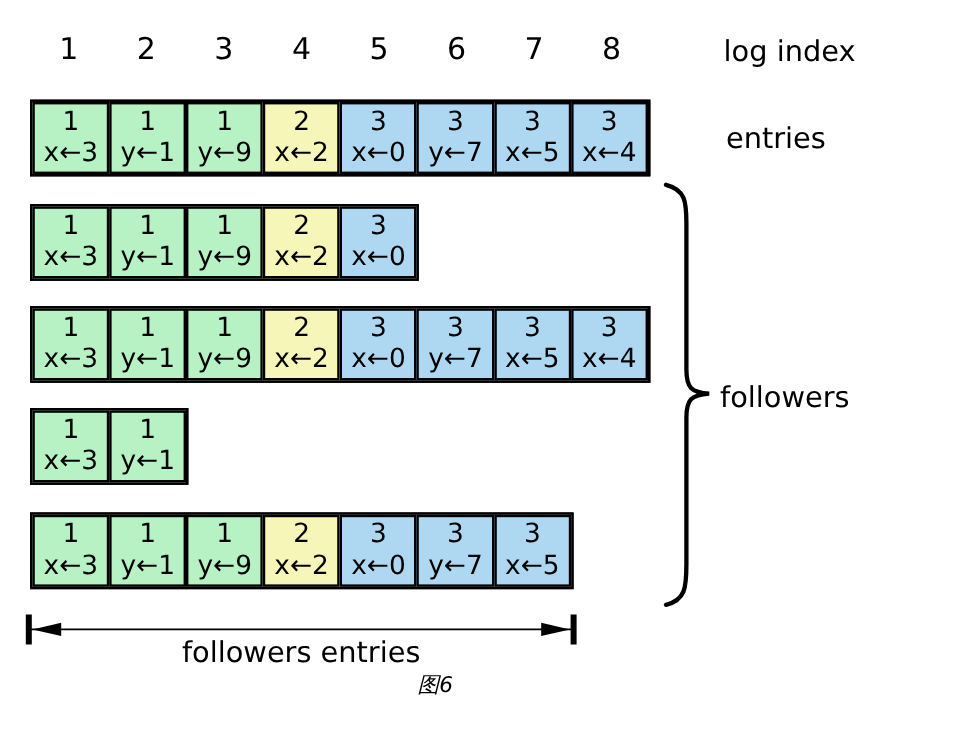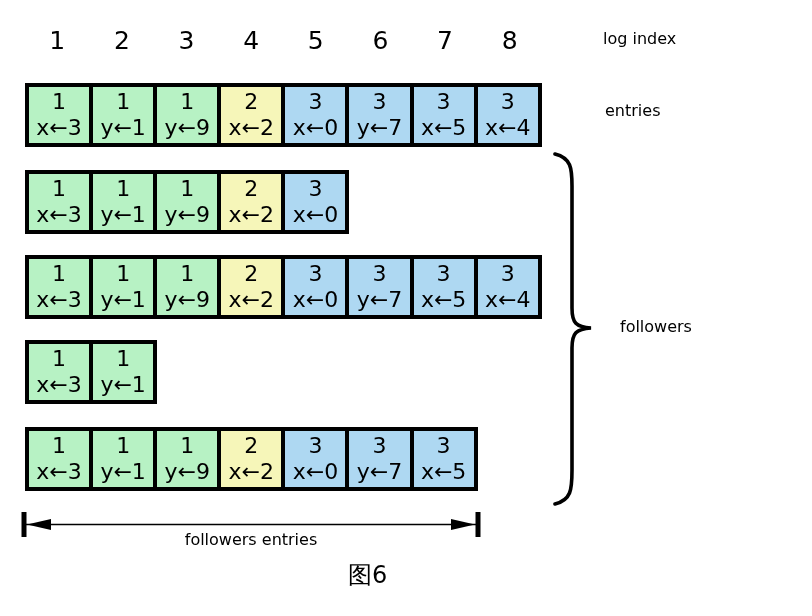--- a/index.html
+++ b/index.html
@@ -11,22 +11,22 @@
     font-family: "DejaVu Sans", sans-serif;
     overflow: hidden;
   }
   .abs { position: absolute; }
   .index-row {
     position: absolute;
     left: 25px; top: 26px; width: 517px;
     display: flex;
   }
   .idx { flex: 1; text-align: center; font-size: 25px; }
-  .label { position: absolute; font-size: 16px; white-space: nowrap; }
-  .caption { font-size: 24px; }
+  .label { position: absolute; font-size: 24px; white-space: nowrap; }
+  .caption { font-size: 18px; font-style: italic; }
   .log-row {
     position: absolute;
     left: 25px;
     display: flex;
     border: 2px solid #000;
     background: #000;
   }
   .cell {
     box-sizing: border-box;
     width: 64.1px; height: 60px;
@@ -183,21 +183,21 @@
       </div>
       <div class="cell" style="background: rgb(174, 216, 242);">
         <div class="term">3</div>
         <div class="cmd">x←5</div>
       </div>
     </div>
 
   <svg class="abs" style="left:551px; top:150px;" width="46" height="358" aria-hidden="true">
     <path d="M 4,4 C 20,8 21,18 21,36 L 21,158 C 21,173 25,177 40,178 C 25,179 21,183 21,198 L 21,320 C 21,340 20,350 4,354" fill="none" stroke="#000" stroke-width="3.6" stroke-linecap="round"></path>
   </svg>
-  <div class="label" style="left:620px; top:317px;">followers</div>
+  <div class="label" style="left:600px; top:317px;">followers</div>
 
   <svg class="abs" style="left:20px; top:510px;" width="462" height="30" aria-hidden="true">
     <line x1="4" y1="2" x2="4" y2="27" stroke="#000" stroke-width="5"></line>
     <line x1="458" y1="2" x2="458" y2="27" stroke="#000" stroke-width="5"></line>
     <line x1="6" y1="14.5" x2="456" y2="14.5" stroke="#000" stroke-width="1.6"></line>
     <polygon points="7,14.5 31,9 31,20" fill="#000"></polygon>
     <polygon points="455,14.5 431,9 431,20" fill="#000"></polygon>
   </svg>
   <div class="label" style="left:25px; top:530px; width:452px; text-align:center;">followers entries</div>
 

